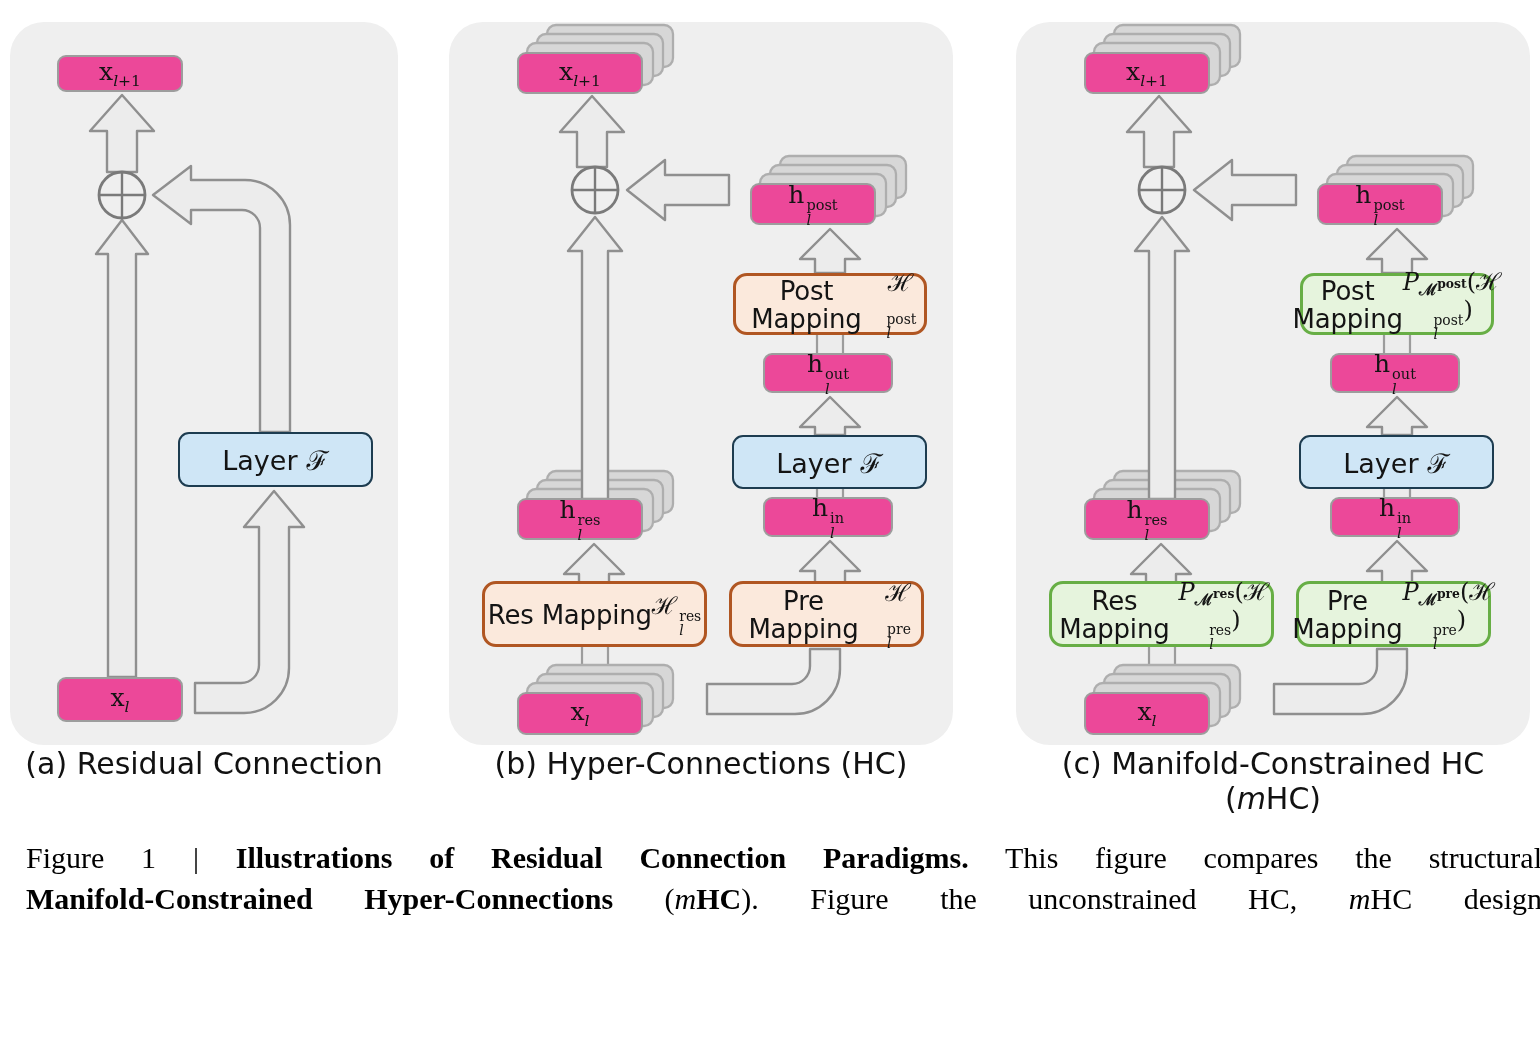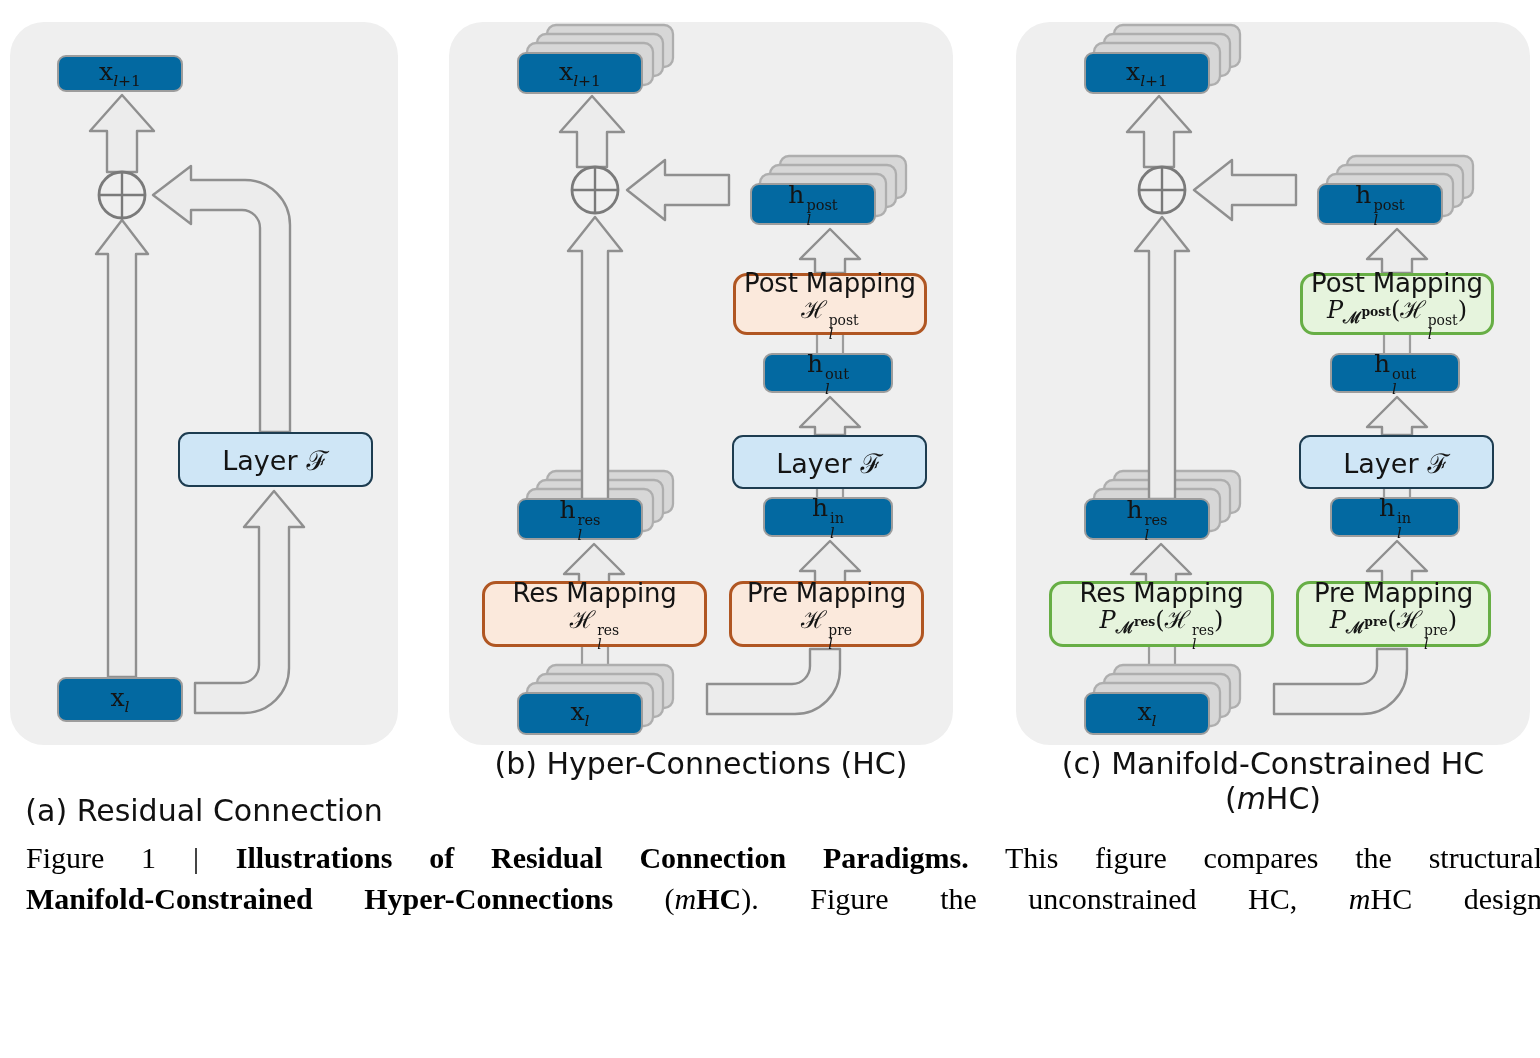--- a/index.html
+++ b/index.html
@@ -9,45 +9,45 @@
   
   .panel{position:absolute;top:22px;height:723px;background:#efefef;border-radius:34px;}
   #panel-a{left:10px;width:388px;}
   #panel-b{left:449px;width:504px;}
   #panel-c{left:1016px;width:514px;}
   .panel svg{position:absolute;left:0;top:0;}
 
   
   .dbox{position:absolute;box-sizing:border-box;display:flex;align-items:center;justify-content:center;
         text-align:center;}
-  .gray{background:#0369a1;border:2.5px solid #9d9d9d;border-radius:9px;}
+  .gray{background:#ec4899;border:2.5px solid #9d9d9d;border-radius:9px;}
   .blue{background:#cfe6f6;border:2.5px solid #1d3c50;border-radius:11px;}
   .orange{background:#fbe9dc;border:3px solid #b05622;border-radius:14px;}
   .green{background:#e6f4dd;border:3px solid #67ae45;border-radius:14px;}
-  .mapbox{flex-direction:column;line-height:1.08;padding-top:2px;}
+  .mapbox{line-height:1.08;padding-top:2px;}
   .map-title{font-size:26px;letter-spacing:-0.2px;}
 
   
   .mathlab{font-family:"DejaVu Serif",serif;font-size:25px;}
   .msym{font-family:"DejaVu Serif",serif;}
   .it{font-style:italic;}
   .xsub{font-size:0.62em;vertical-align:-0.38em;}
   .stk{display:inline-flex;flex-direction:column;align-items:flex-start;line-height:1.02;
        font-size:0.58em;vertical-align:-0.52em;margin-left:2px;}
   .stk .s-sub{font-style:italic;}
   .mline{font-family:"DejaVu Serif",serif;font-size:24px;margin-top:1px;}
   .mline .stk{vertical-align:-0.5em;}
   .psub{font-size:0.66em;vertical-align:-0.3em;font-weight:bold;}
   .psub .psup{font-size:0.78em;vertical-align:0.55em;}
   .layer-label{font-size:27px;}
   .layer-label .msym{margin-left:9px;font-size:27px;}
 
   
   .pcap{position:absolute;top:746px;font-size:30px;text-align:center;color:#111;}
-  #pcap-a{left:10px;width:388px;margin-top:47px;}
+  #pcap-a{left:10px;width:388px;}
   #pcap-b{left:449px;width:504px;}
   #pcap-c{left:1016px;width:514px;}
 
   .figcap{position:absolute;left:26px;top:838px;width:1516px;color:#000;
           font-family:"Liberation Serif",serif;font-size:30px;}
   .figcap .line{text-align:justify;text-align-last:justify;line-height:40.5px;}
   .figcap .line.last{text-align:justify;text-align-last:left;}
   .b{font-weight:bold;}
   .i{font-style:italic;}
 </style>

